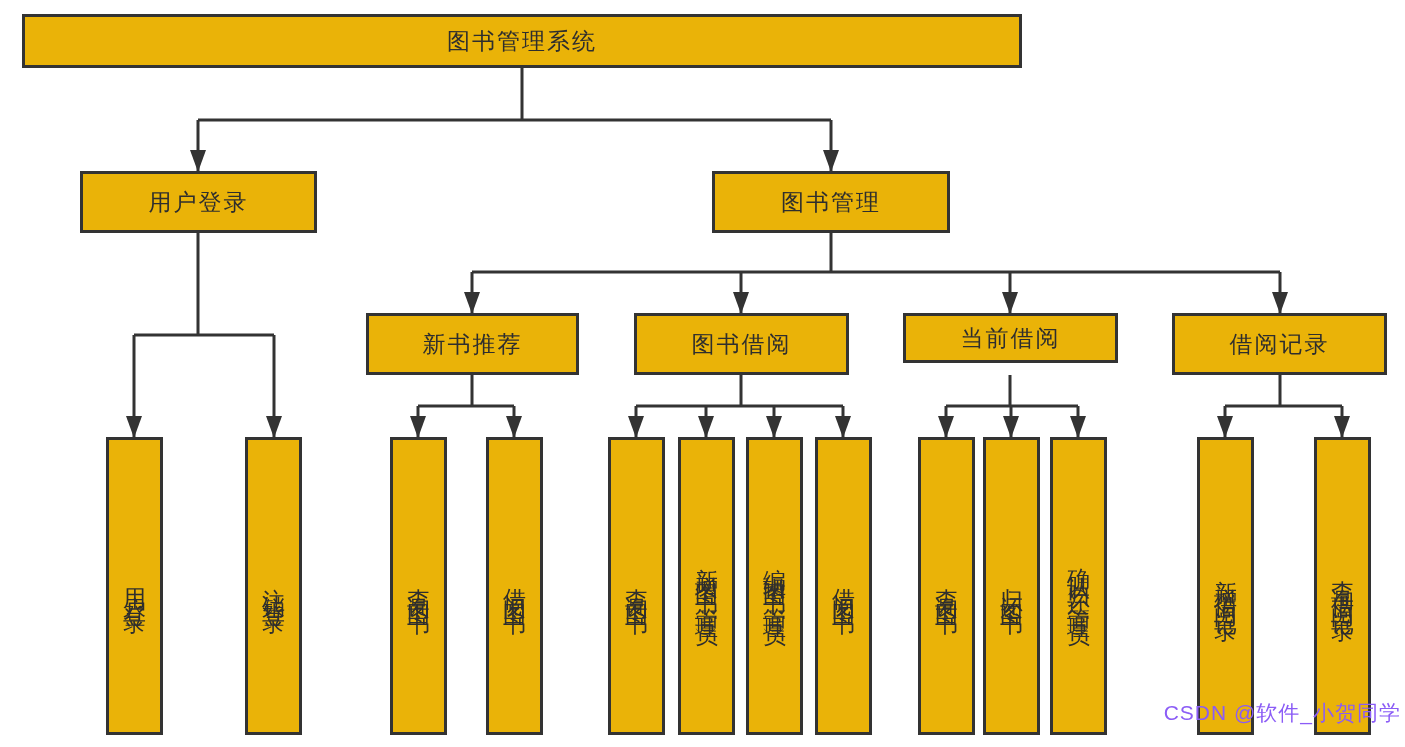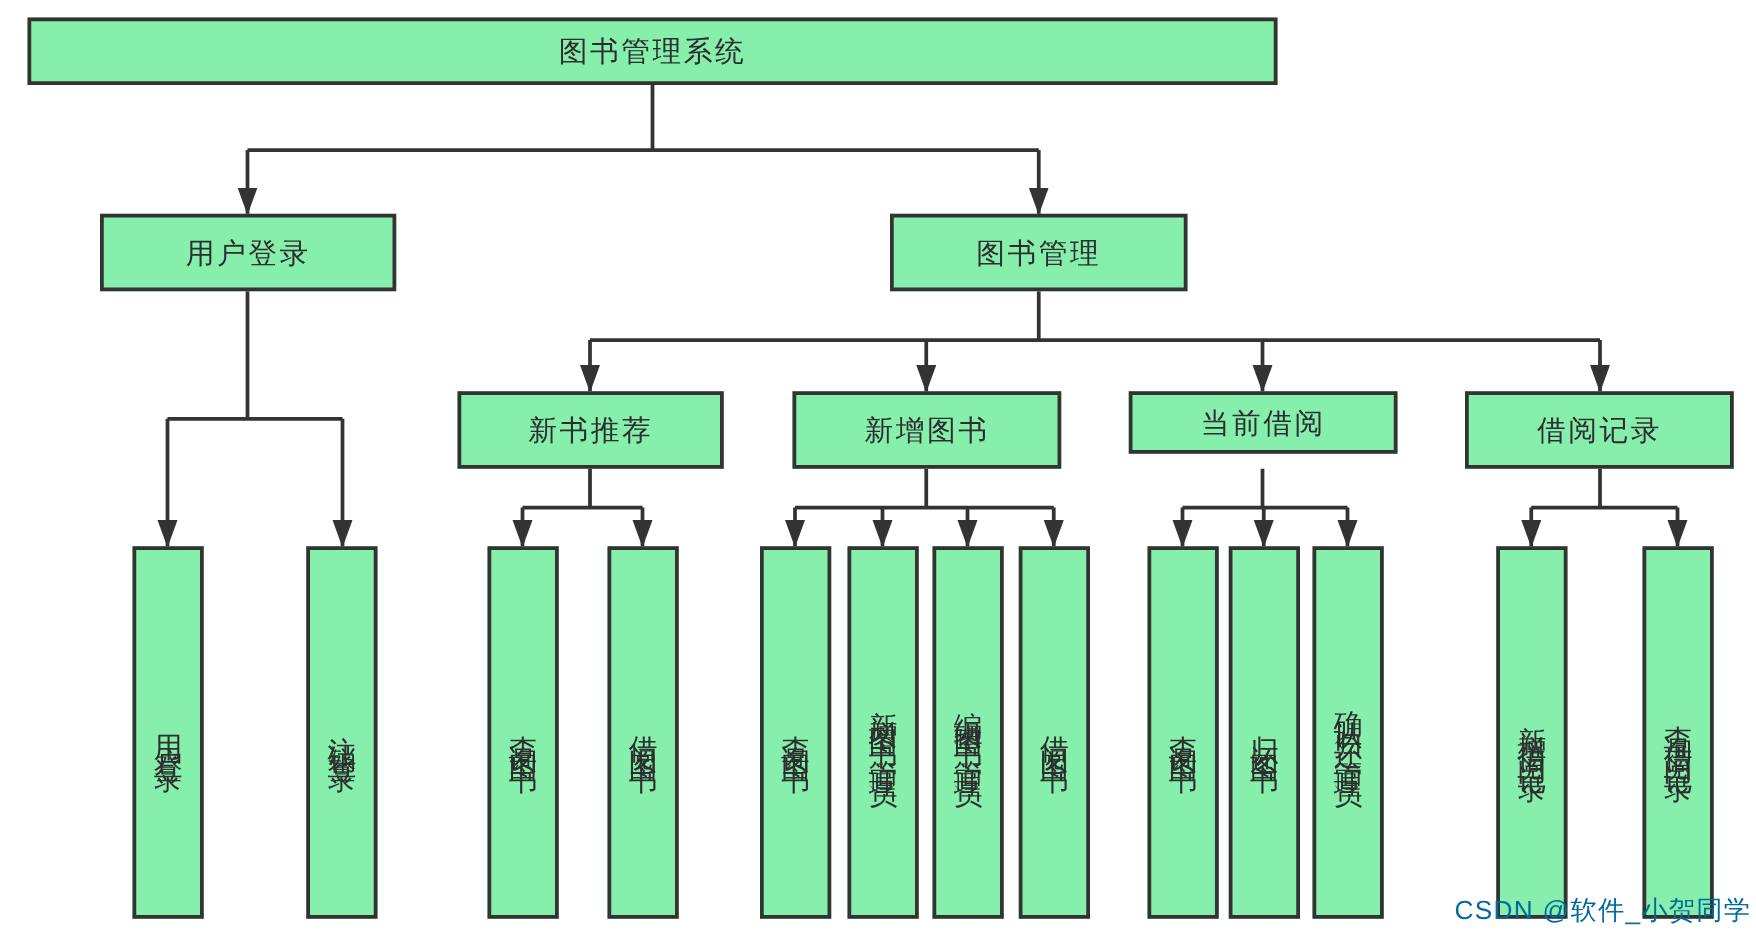--- a/index.html
+++ b/index.html
@@ -3,32 +3,32 @@
 <meta charset="utf-8">
 <style>
   html,body{margin:0;padding:0;background:#ffffff;}
   .stage{
     position:relative;width:1405px;height:747px;background:#ffffff;
     font-family:"Liberation Sans",sans-serif;overflow:hidden;
   }
   .wires{position:absolute;left:0;top:0;}
   .box{
     position:absolute;box-sizing:border-box;
-    border:3px solid #333333;background:#86efac;
+    border:3px solid #333333;background:#eab308;
     display:flex;align-items:center;justify-content:center;
     color:#2e2e2e;
   }
   .h{font-size:23px;letter-spacing:2px;white-space:nowrap;}
   .v span{
     writing-mode:vertical-rl;text-orientation:mixed;
     font-size:23px;letter-spacing:8px;line-height:1;
   }
   .wm{
-    position:absolute;right:4px;bottom:5px;
-    font-size:21px;color:#0369a1;letter-spacing:1px;white-space:nowrap;text-align:center;
+    position:absolute;right:4px;bottom:20px;
+    font-size:21px;color:#8b5cf6;letter-spacing:1px;white-space:nowrap;text-align:center;
   }
 </style>
 </head>
 <body>
 
 <div class="stage">
 
   <svg class="wires" width="1405" height="747" viewBox="0 0 1405 747" aria-hidden="true">
     <defs>
       <marker id="arrow" markerUnits="userSpaceOnUse" markerWidth="24" markerHeight="18" refX="22" refY="8" orient="auto">
@@ -80,21 +80,21 @@
     <span>用户登录</span>
   </div>
   <div class="box h" style="left:712px;top:171px;width:238px;height:62px">
     <span>图书管理</span>
   </div>
 
   <div class="box h" style="left:366px;top:313px;width:213px;height:62px">
     <span>新书推荐</span>
   </div>
   <div class="box h" style="left:634px;top:313px;width:215px;height:62px">
-    <span>新增图书</span>
+    <span>图书借阅</span>
   </div>
   <div class="box h" style="left:903px;top:313px;width:215px;height:50px">
     <span>当前借阅</span>
   </div>
   <div class="box h" style="left:1172px;top:313px;width:215px;height:62px">
     <span>借阅记录</span>
   </div>
 
   <div class="box v" style="left:106px;top:437px;width:57px;height:298px">
     <span>用户登录</span>

